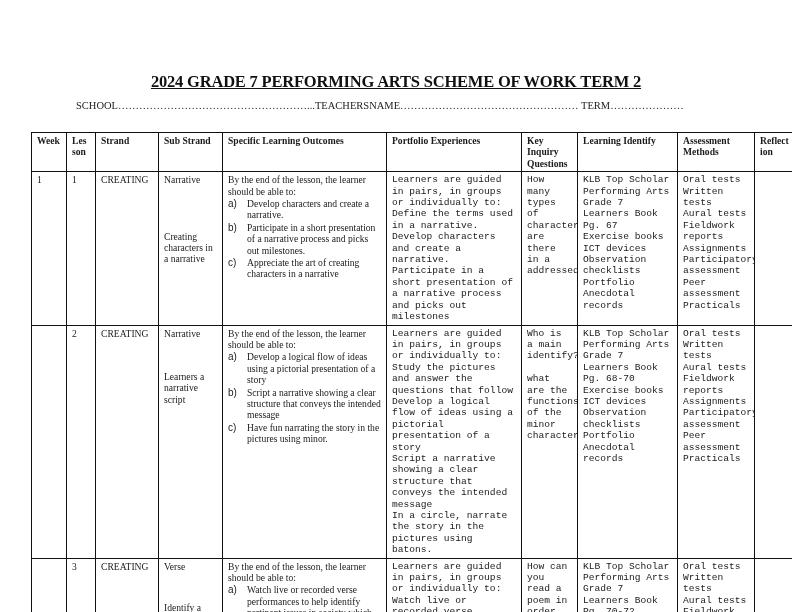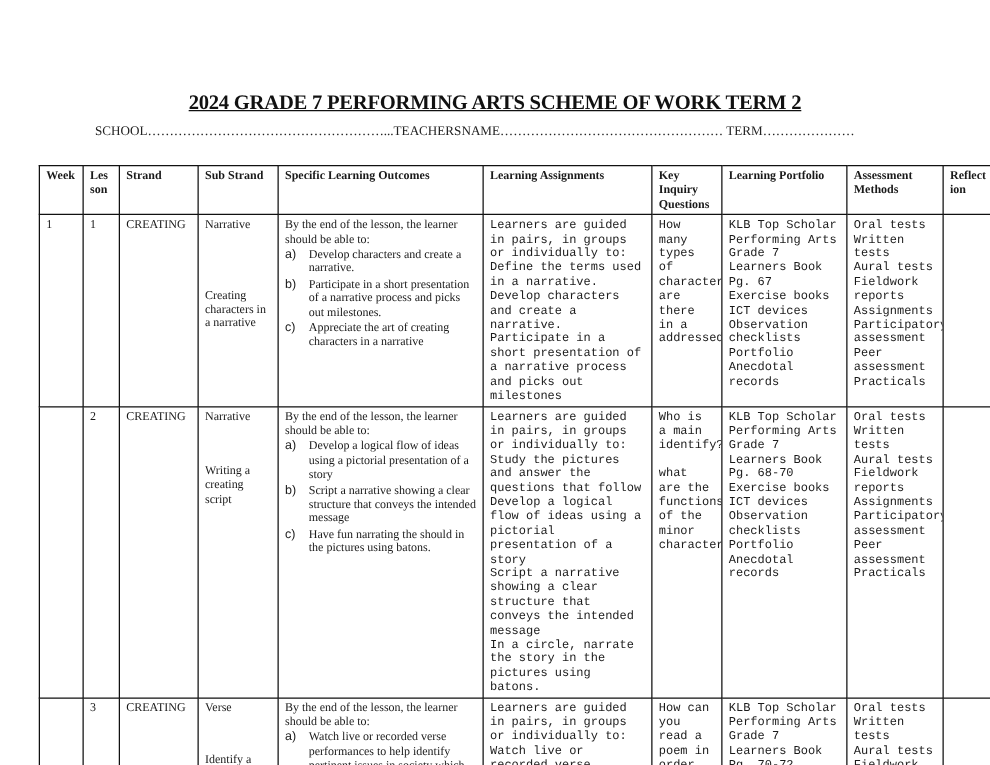--- a/index.html
+++ b/index.html
@@ -41,23 +41,23 @@
     <col style="width:77px">
       <col style="width:41px">
   </colgroup>
   <thead>
     <tr>
       <th>Week</th>
       <th>Les son</th>
       <th>Strand</th>
       <th>Sub Strand</th>
       <th>Specific Learning Outcomes</th>
-      <th>Learning Assignments</th>
+      <th>Portfolio Experiences</th>
       <th>Key Inquiry Questions</th>
-      <th>Learning Portfolio</th>
+      <th>Learning Identify</th>
       <th>Assessment Methods</th>
       <th>Reflect ion</th>
     </tr>
   </thead>
   <tbody>
 
     <tr class="r1">
       <td>1</td>
       <td>1</td>
       <td>CREATING</td>
@@ -104,28 +104,28 @@
       <td></td>
     </tr>
 
     <tr class="r2">
       <td></td>
       <td>2</td>
       <td>CREATING</td>
       <td>
         <div>Narrative</div>
         <div style="height:32px"></div>
-        <div>Writing a creating script</div>
+        <div>Learners a narrative script</div>
       </td>
       <td>
         <div>By the end of the lesson, the learner should be able to:</div>
         <ul class="olist">
           <li><span class="mk">a)</span><span>Develop a logical flow of ideas using a pictorial presentation of a story</span></li>
           <li><span class="mk">b)</span><span>Script a narrative showing a clear structure that conveys the intended message</span></li>
-          <li><span class="mk">c)</span><span>Have fun narrating the should in the pictures using batons.</span></li>
+          <li><span class="mk">c)</span><span>Have fun narrating the story in the pictures using minor.</span></li>
         </ul>
       </td>
       <td class="stack">
         <div>Learners are guided in pairs, in groups or individually to:</div>
         <div>Study the pictures and answer the questions that follow</div>
         <div>Develop a logical flow of ideas using a pictorial presentation of a story</div>
         <div>Script a narrative showing a clear structure that conveys the intended message</div>
         <div>In a circle, narrate the story in the pictures using batons.</div>
       </td>
       <td class="stack">

